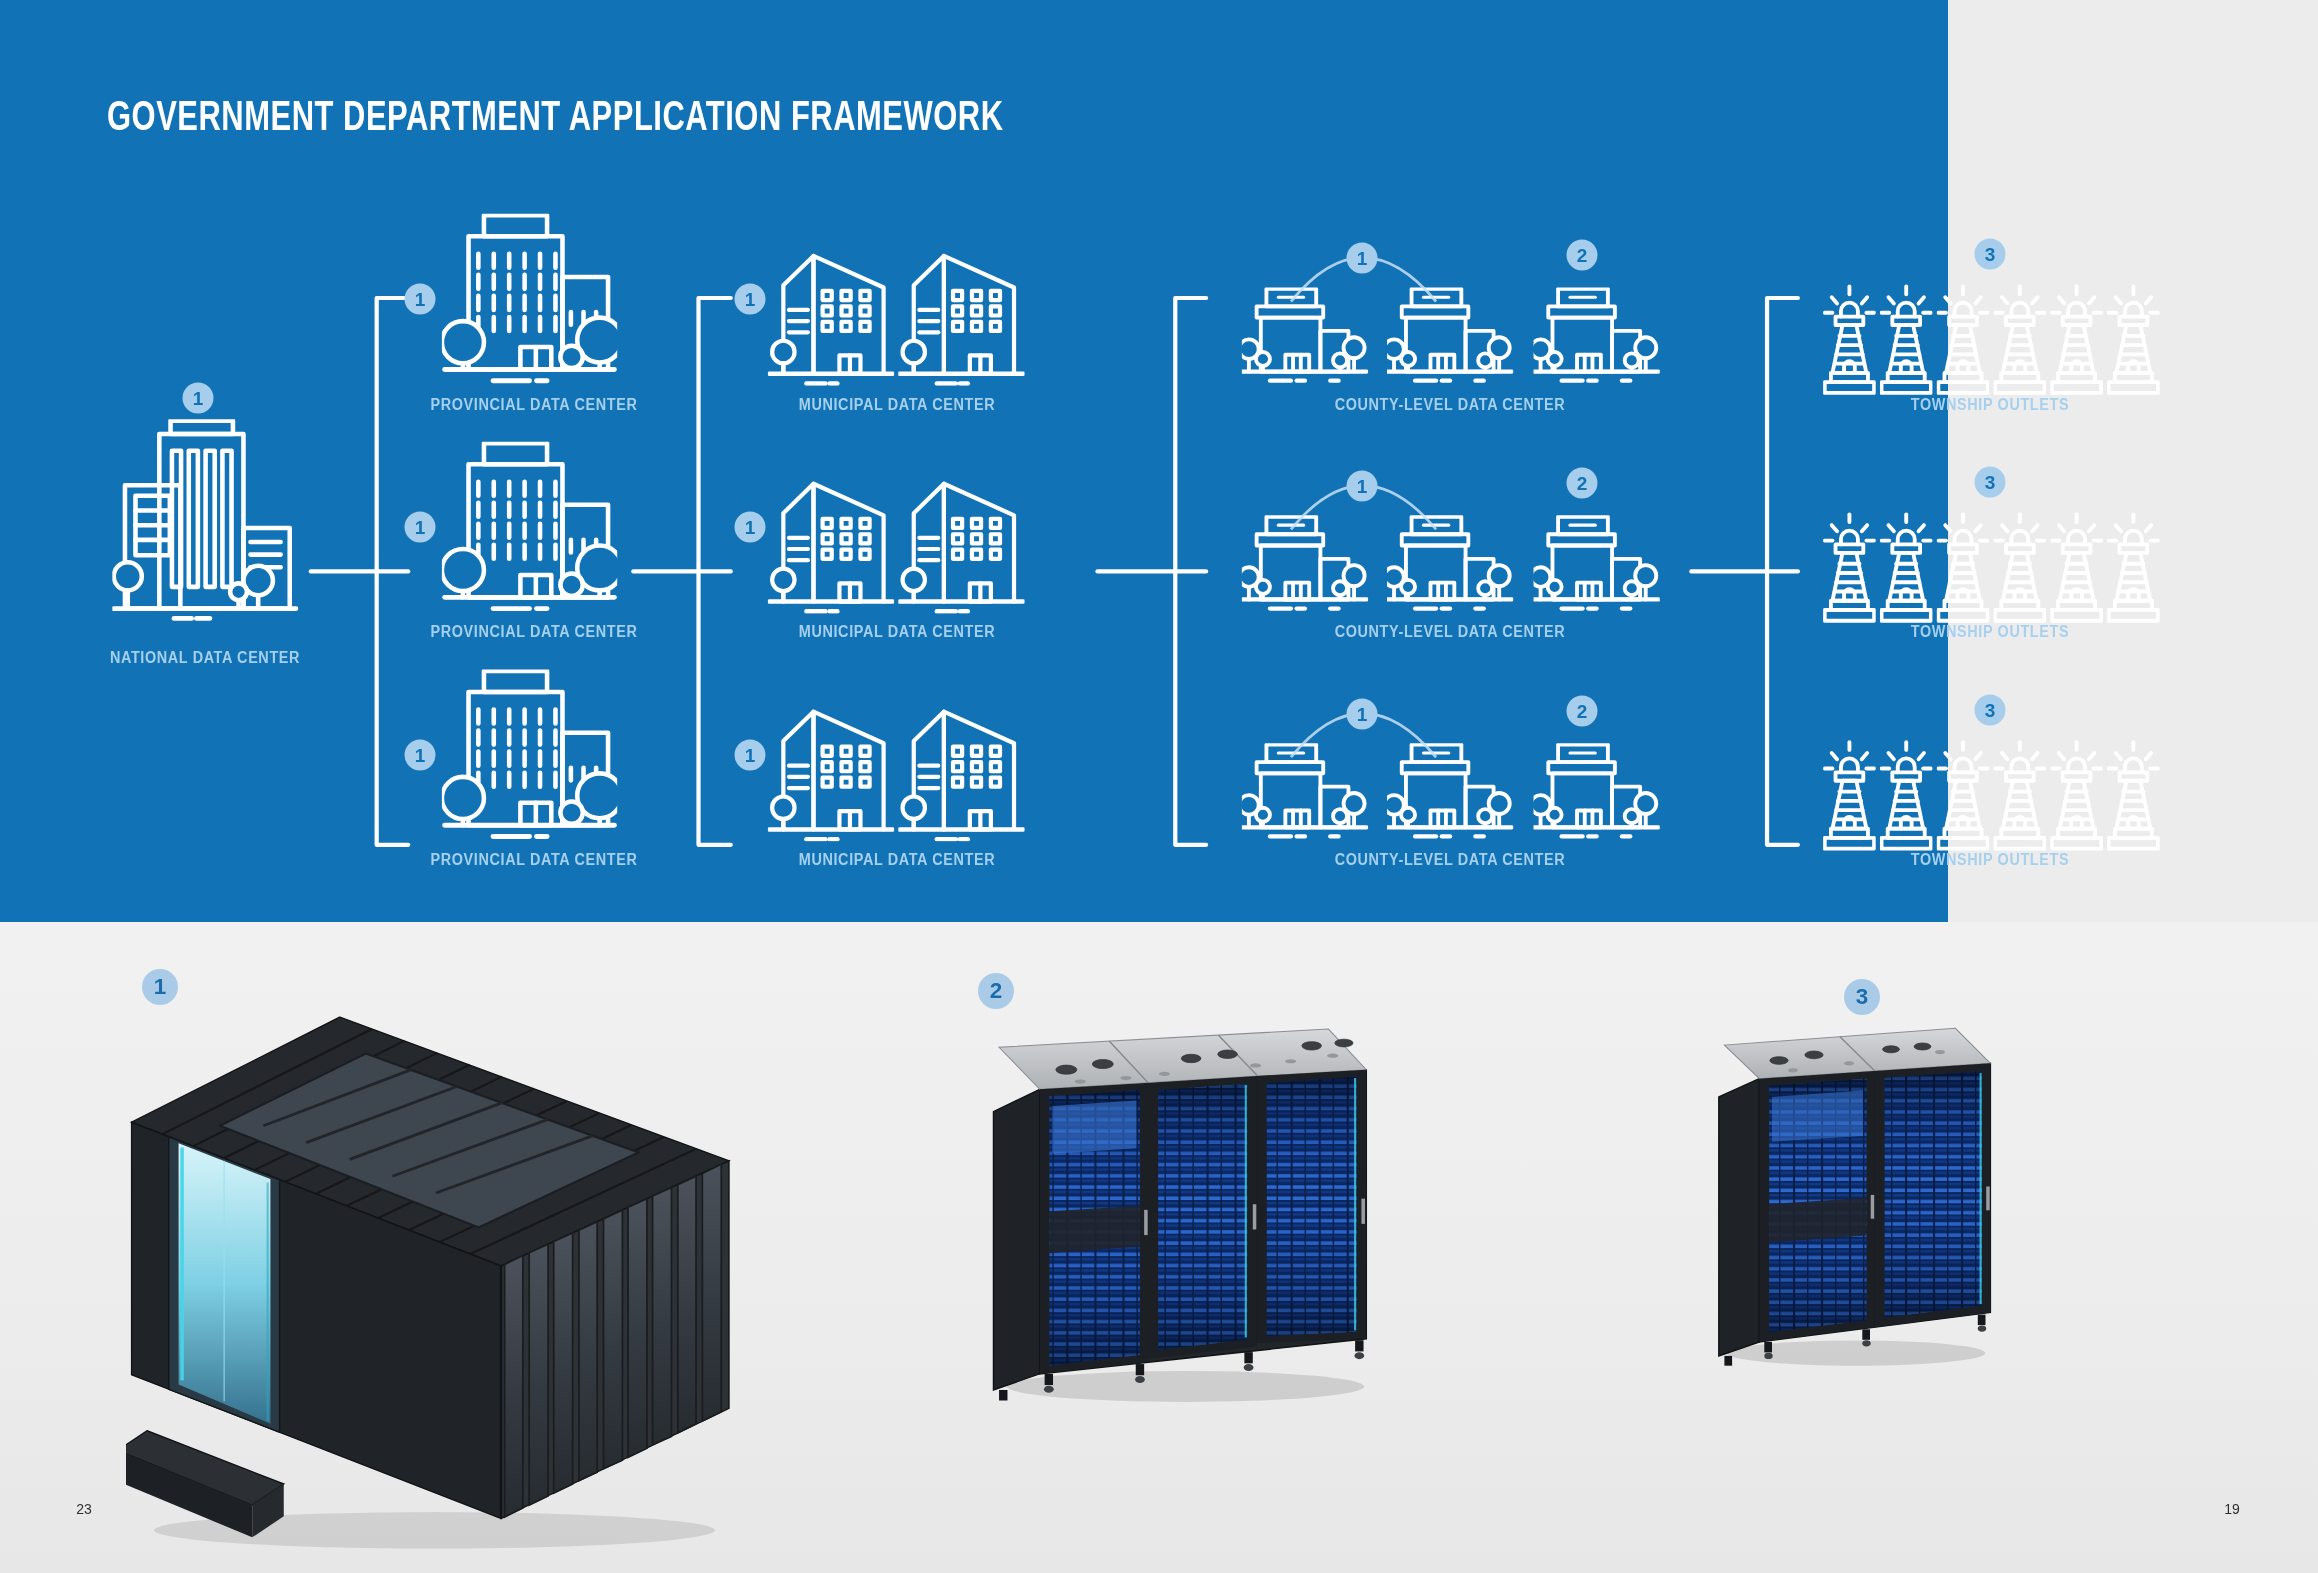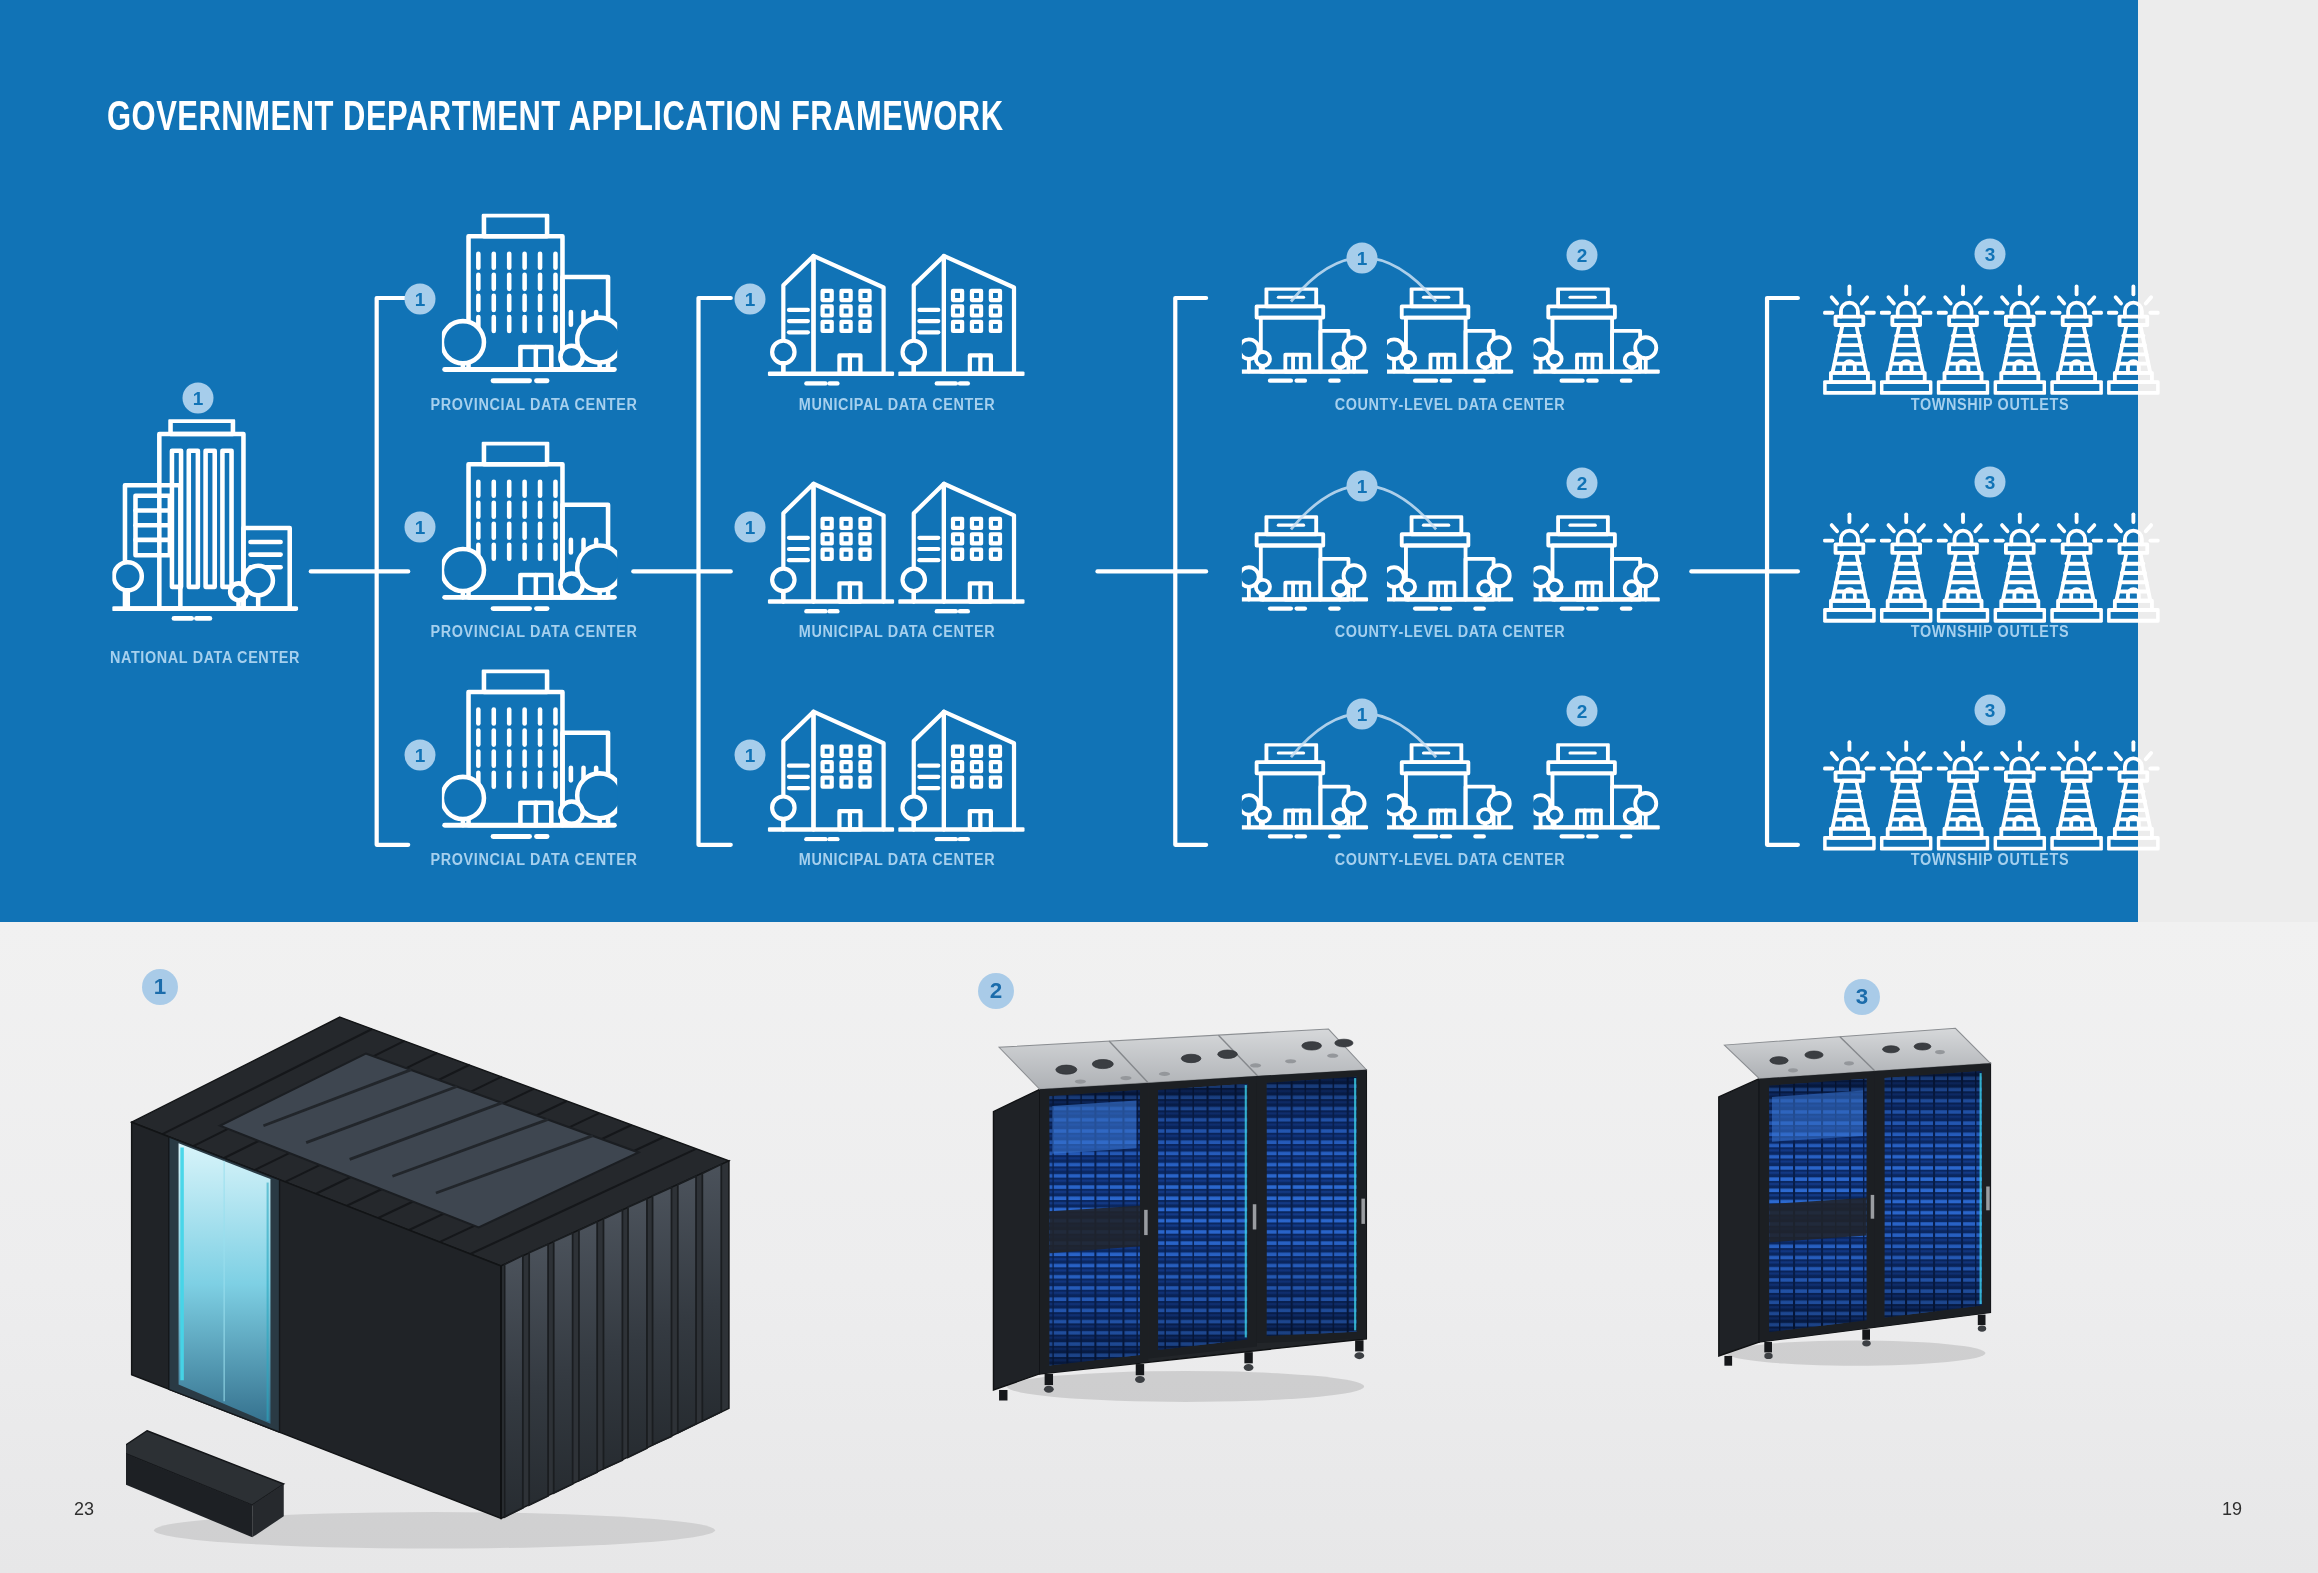--- a/index.html
+++ b/index.html
@@ -1,31 +1,31 @@
 <!DOCTYPE html>
 <html style="font-size:11.2px"><head>
 <meta charset="utf-8">
 <style>
   html,body{margin:0;padding:0;width:2319px;height:1573px;overflow:hidden;
     font-family:"Liberation Sans",sans-serif;background:#ececec;}
   .page{position:relative;width:2319px;height:1573px;}
-  .blue-panel{position:absolute;left:0;top:0;width:2138px;height:922px;background:#1173b6;}
+  .blue-panel{position:absolute;left:0;top:0;width:1948px;height:922px;background:#1173b6;}
   .bottom-panel{position:absolute;left:0;top:922px;width:2319px;height:651px;
     background:linear-gradient(180deg,#f1f1f1 0%,#ededee 55%,#e7e7e8 100%);}
   .title{position:absolute;left:107px;top:91px;margin:0;color:#ffffff;font-size:43px;
     font-weight:700;letter-spacing:0.7px;white-space:nowrap;transform:scaleX(.72);
     transform-origin:left top;}
   .diagram-svg{position:absolute;left:0;top:0;width:2319px;height:922px;}
   .label{position:absolute;color:#a6d0ee;font-weight:700;font-size:16px;letter-spacing:0.7px;
     white-space:nowrap;transform:translate(-50%,-50%) scaleX(.9);}
   .badge{position:absolute;width:31px;height:31px;border-radius:50%;background:#a6cdeb;
     color:#1173b6;font-weight:700;font-size:19px;display:flex;align-items:center;
     justify-content:center;transform:translate(-50%,-50%);line-height:1;}
   .badge-lg{width:36px;height:36px;font-size:22.4px;background:#a9cbe8;color:#1b6cab;}
-  .pagenum{position:absolute;color:#2f2f2f;font-size:18px;transform:translate(-50%,-50%);}
+  .pagenum{position:absolute;color:#2f2f2f;font-size:14px;transform:translate(-50%,-50%);}
   .product-svg{position:absolute;}
 </style>
 </head>
 <body>
 
 <div class="page">
 
   <section class="blue-panel">
 
     <h1 class="title">GOVERNMENT DEPARTMENT APPLICATION FRAMEWORK</h1>

